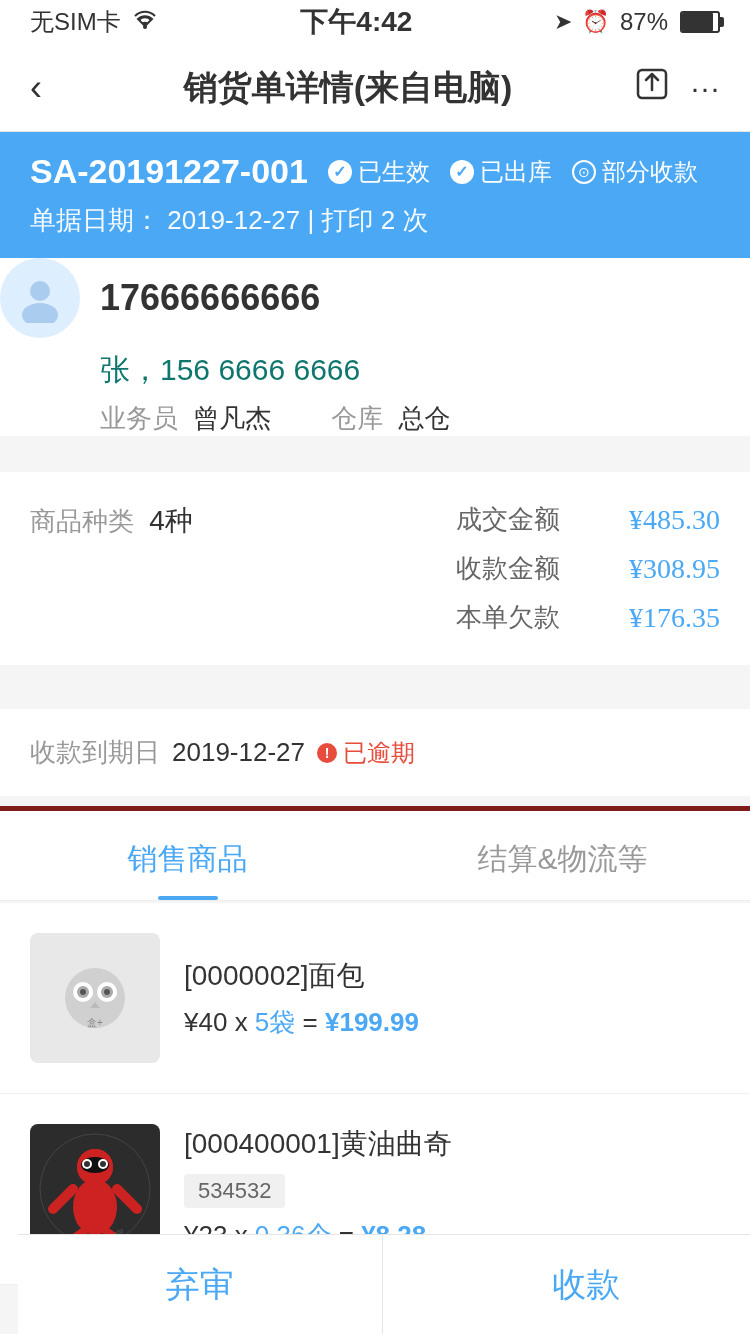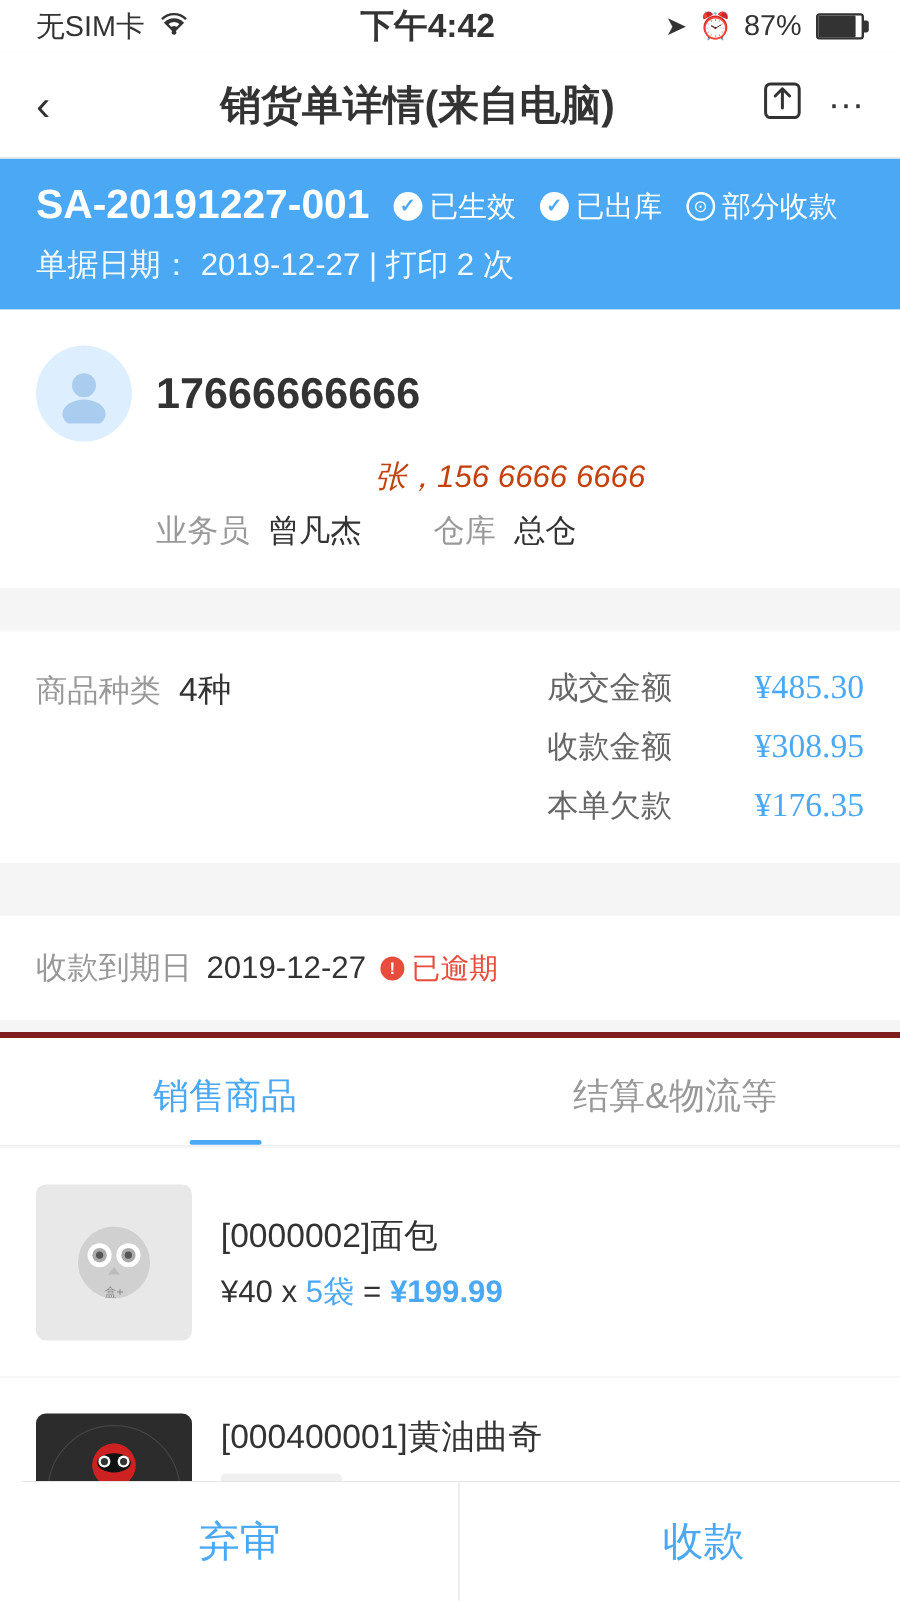--- a/index.html
+++ b/index.html
@@ -111,23 +111,21 @@
     }
     .order-date-row {
       font-size: 26px;
       color: #fff;
       opacity: 0.95;
     }
 
     
     .customer-section {
       background: #fff;
-      padding: 30px;
       margin-bottom: 20px;
-      text-align: center;
     }
     .customer-row {
       display: flex;
       align-items: center;
       gap: 20px;
       margin-bottom: 12px;
     }
     .avatar {
       width: 80px;
       height: 80px;
@@ -138,25 +136,24 @@
       justify-content: center;
       flex-shrink: 0;
     }
     .avatar svg { width: 50px; height: 50px; }
     .customer-name {
       font-size: 36px;
       font-weight: 600;
       color: #333;
     }
     .customer-info {
-      font-size: 26px;
-      color: #c2410c;
+      font-size: 30px;
+      color: #0f766e;
       margin-bottom: 10px;
       padding-left: 100px;
-      font-style: italic;
     }
     .customer-meta {
       display: flex;
       gap: 60px;
       padding-left: 100px;
       font-size: 26px;
       color: #666;
     }
     .meta-label { color: #999; }
     .meta-value { color: #333; margin-left: 8px; }

